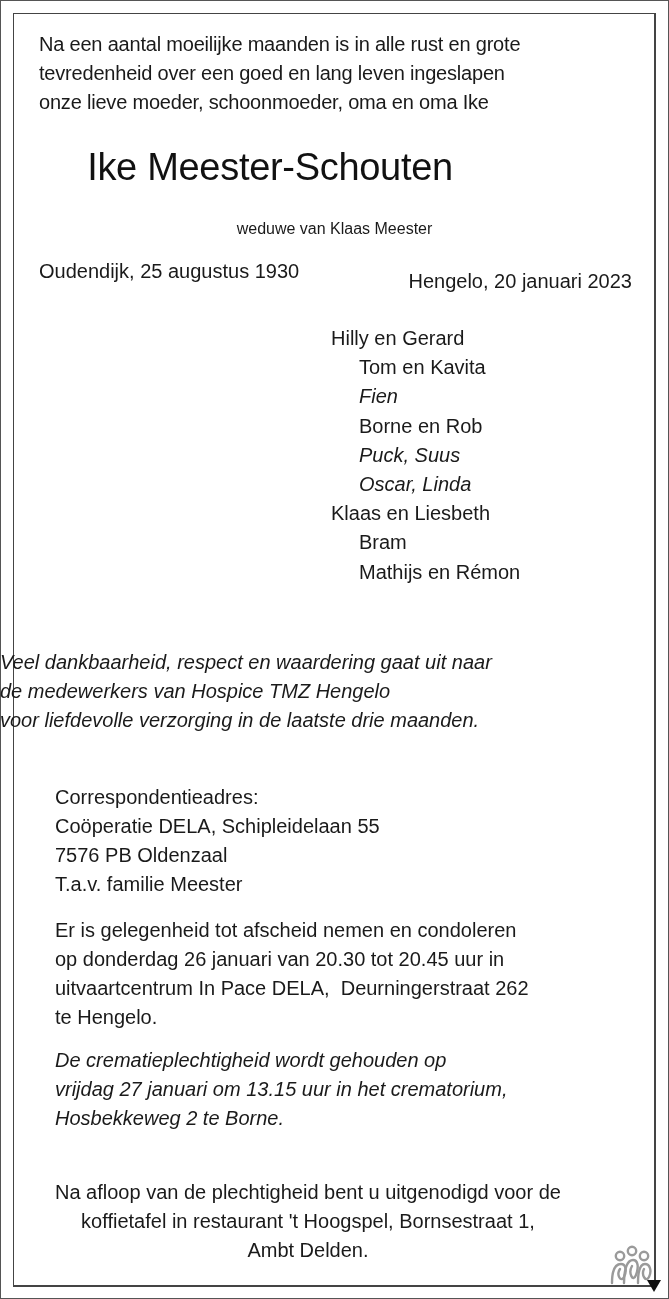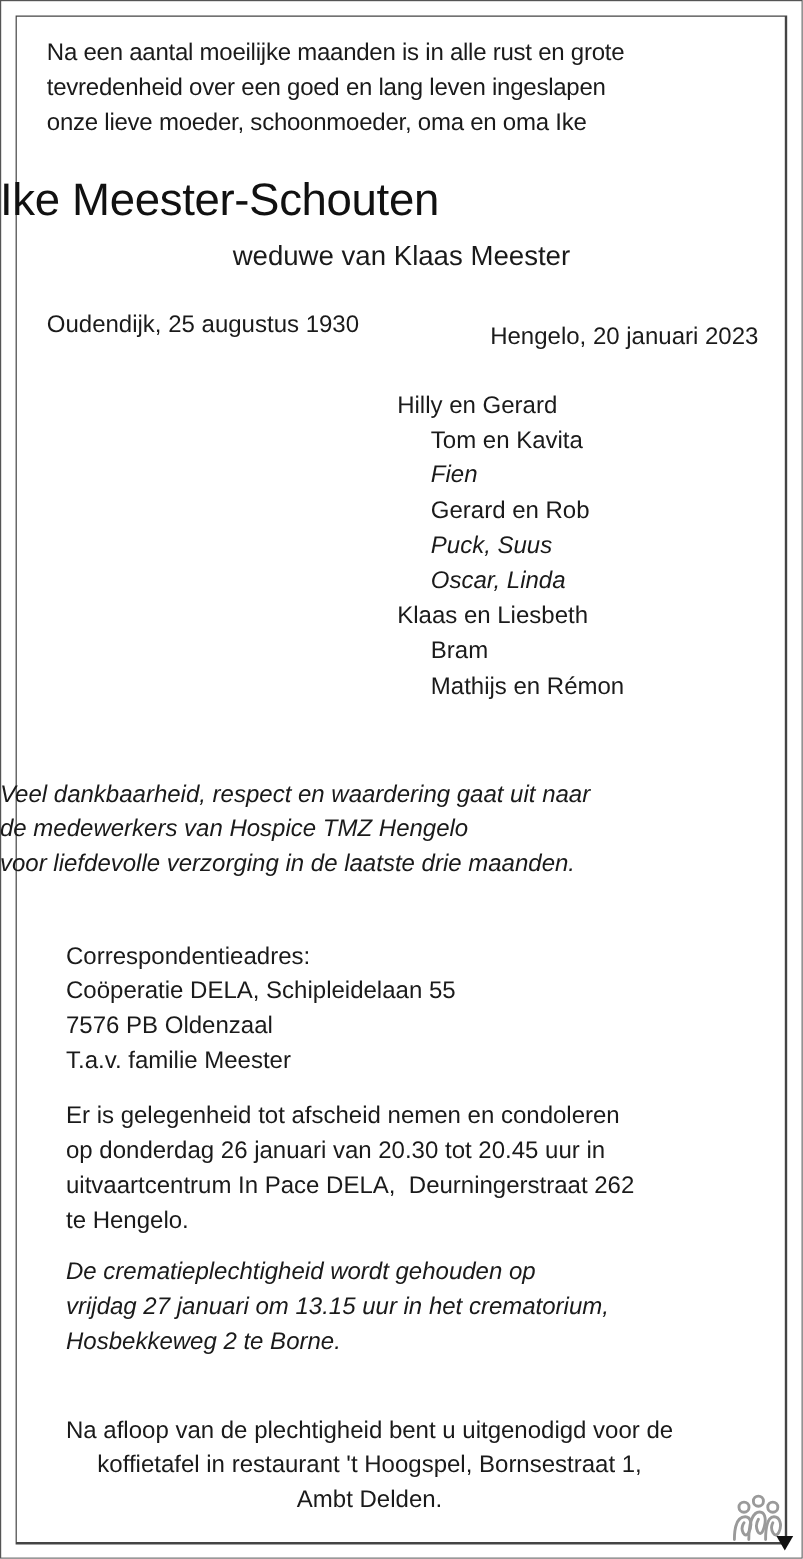--- a/index.html
+++ b/index.html
@@ -35,31 +35,32 @@
       line-height: 29px;
       white-space: nowrap;
       letter-spacing: -0.2px;
     }
     .intro { left: 39px; top: 30px; }
     .intro div { height: 29px; }
     .name {
       position: absolute;
       left: 0; width: 540px;
       top: 143px;
+      text-align: center;
       font-size: 38px;
       line-height: 48px;
       font-weight: normal;
       letter-spacing: -0.3px;
       color: #111;
     }
     .subtitle {
       position: absolute;
-      left: 0; width: 669px; top: 200px;
+      left: 0; width: 669px; top: 216px;
       text-align: center;
-      font-size: 23px;
+      font-size: 16px;
       line-height: 26px;
     }
     .birth { position: absolute; left: 39px; top: 257px; font-size: 20px; line-height: 29px; }
     .death { position: absolute; right: 37px; top: 267px; font-size: 20px; line-height: 29px; text-align: right; }
     .family { position: absolute; left: 331px; top: 324px; font-size: 20px; line-height: 29.2px; }
     .family .row { height: 29.2px; white-space: nowrap; }
     .family .lvl1 { padding-left: 28px; }
     .family .italic { font-style: italic; }
     .thanks {
       position: absolute; left: 0; width: 669px; top: 648px;
@@ -100,21 +101,21 @@
 <div class="name">Ike Meester-Schouten</div>
 <div class="subtitle">weduwe van Klaas Meester</div>
 
 <div class="birth">Oudendijk, 25 augustus 1930</div>
 <div class="death">Hengelo, 20 januari 2023</div>
 
 <div class="family">
   <div class="row">Hilly en Gerard</div>
   <div class="row lvl1">Tom en Kavita</div>
   <div class="row lvl1 italic">Fien</div>
-  <div class="row lvl1">Gerard en Rob</div>
+  <div class="row lvl1">Borne en Rob</div>
   <div class="row lvl1 italic">Puck, Suus</div>
   <div class="row lvl1 italic">Oscar, Linda</div>
   <div class="row">Klaas en Liesbeth</div>
   <div class="row lvl1">Bram</div>
   <div class="row lvl1">Mathijs en Rémon</div>
 </div>
 
 <div class="thanks">
   <div>Veel dankbaarheid, respect en waardering gaat uit naar</div>
   <div>de medewerkers van Hospice TMZ Hengelo</div>

